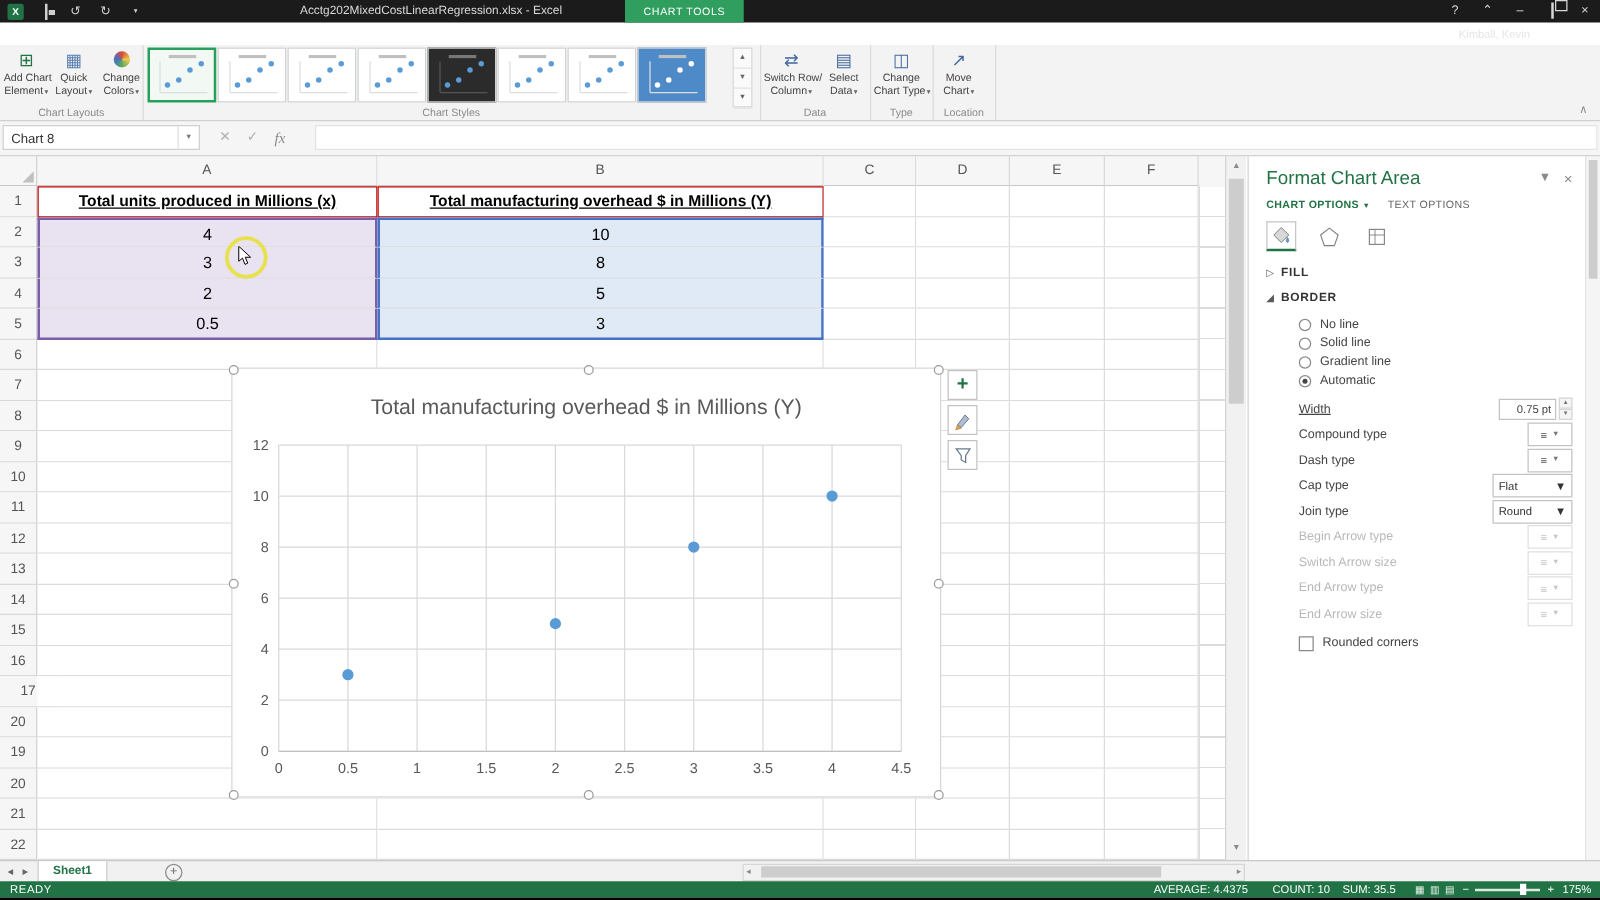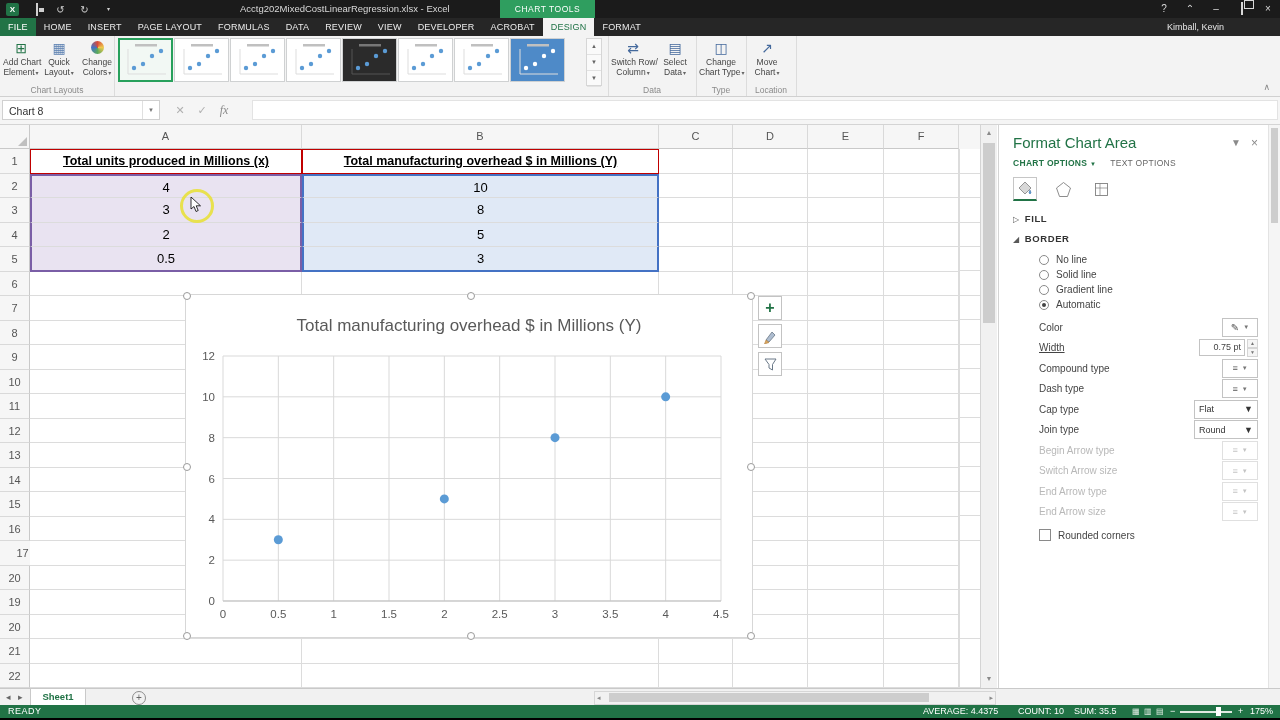--- a/index.html
+++ b/index.html
@@ -167,34 +167,20 @@
     <div id="chart-tools-badge">CHART TOOLS</div>
     <div id="win-controls">
       <span class="wbtn">?</span>
       <span class="wbtn">⌃</span>
       <span class="wbtn">–</span>
       <span class="wbtn"><span id="restore-ic"></span></span>
       <span class="wbtn">×</span>
     </div>
   </div>
 
-  <div id="tabrow">
-      <div class="rtab file">FILE</div>
-      <div class="rtab">HOME</div>
-      <div class="rtab">INSERT</div>
-      <div class="rtab">PAGE LAYOUT</div>
-      <div class="rtab">FORMULAS</div>
-      <div class="rtab">DATA</div>
-      <div class="rtab">REVIEW</div>
-      <div class="rtab">VIEW</div>
-      <div class="rtab">DEVELOPER</div>
-      <div class="rtab">ACROBAT</div>
-      <div class="rtab ctx active">DESIGN</div>
-      <div class="rtab ctx">FORMAT</div>
-    </div>
   <div id="user-name">Kimball, Kevin</div>
 
   <div id="ribbon">
     <div class="rgroup" id="grp-layouts" style="left:0;width:114px;">
       <div class="rbtns" id="cl-btns">
           <div class="bigbtn">
             <div class="bicon ic-add"></div>
             <div class="blabel">Add Chart</div>
             <div class="blabel">Element<span class="dar">▾</span></div>
           </div>
@@ -302,20 +288,21 @@
                 <circle cx="41" cy="11" r="2.2" fill="#ffffff"></circle>
               </svg>
             </div>
           </div>
         <div id="gal-arrows">
           <div class="galbtn">▲</div>
           <div class="galbtn">▼</div>
           <div class="galbtn">▼</div>
         </div>
       </div>
+      <div class="rglabel">Chart Styles</div>
     </div>
     <div class="rgroup" id="grp-data" style="left:608px;width:88px;">
       <div class="rbtns" id="data-btns">
           <div class="bigbtn">
             <div class="bicon ic-switch"></div>
             <div class="blabel">Switch Row/</div>
             <div class="blabel">Column<span class="dar">▾</span></div>
           </div>
           <div class="bigbtn">
             <div class="bicon ic-select"></div>
@@ -641,29 +628,20 @@
           <span class="radio"></span>
           <span class="radio-label">Gradient line</span>
         </div>
         <div class="radio-row">
           <span class="radio checked"></span>
           <span class="radio-label">Automatic</span>
         </div>
       </div>
     <div id="field-list">
         <div class="field-row">
-          <span class="f-label">Color</span>
-          <span class="f-ctl">
-            <span class="dropbtn">
-              <span style="font-size: 10px;">✎</span>
-              <span class="dar2">▼</span>
-            </span>
-          </span>
-        </div>
-        <div class="field-row">
           <span class="f-label u">Width</span>
           <span class="f-ctl">
             <span class="valbox">0.75 pt</span>
             <span class="spin">
               <span>▲</span>
               <span>▼</span>
             </span>
           </span>
         </div>
         <div class="field-row">

